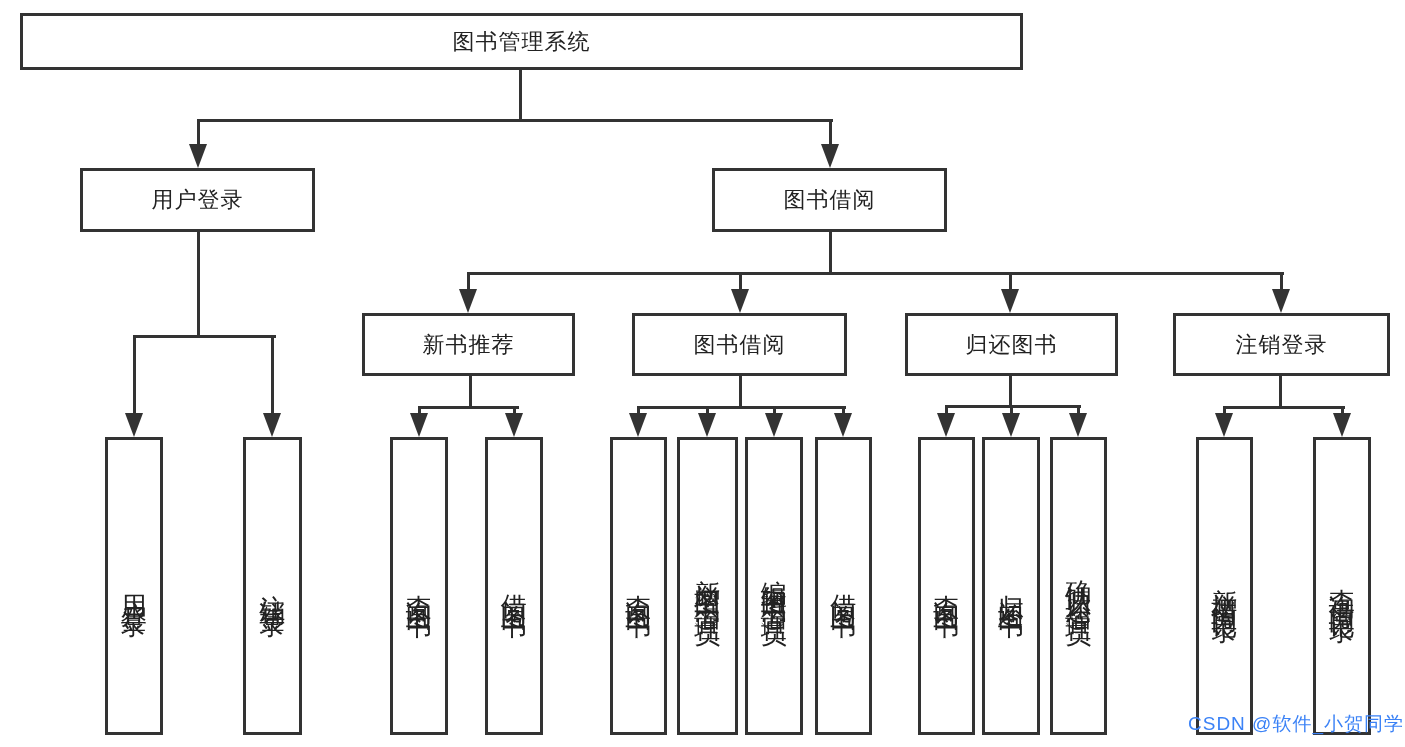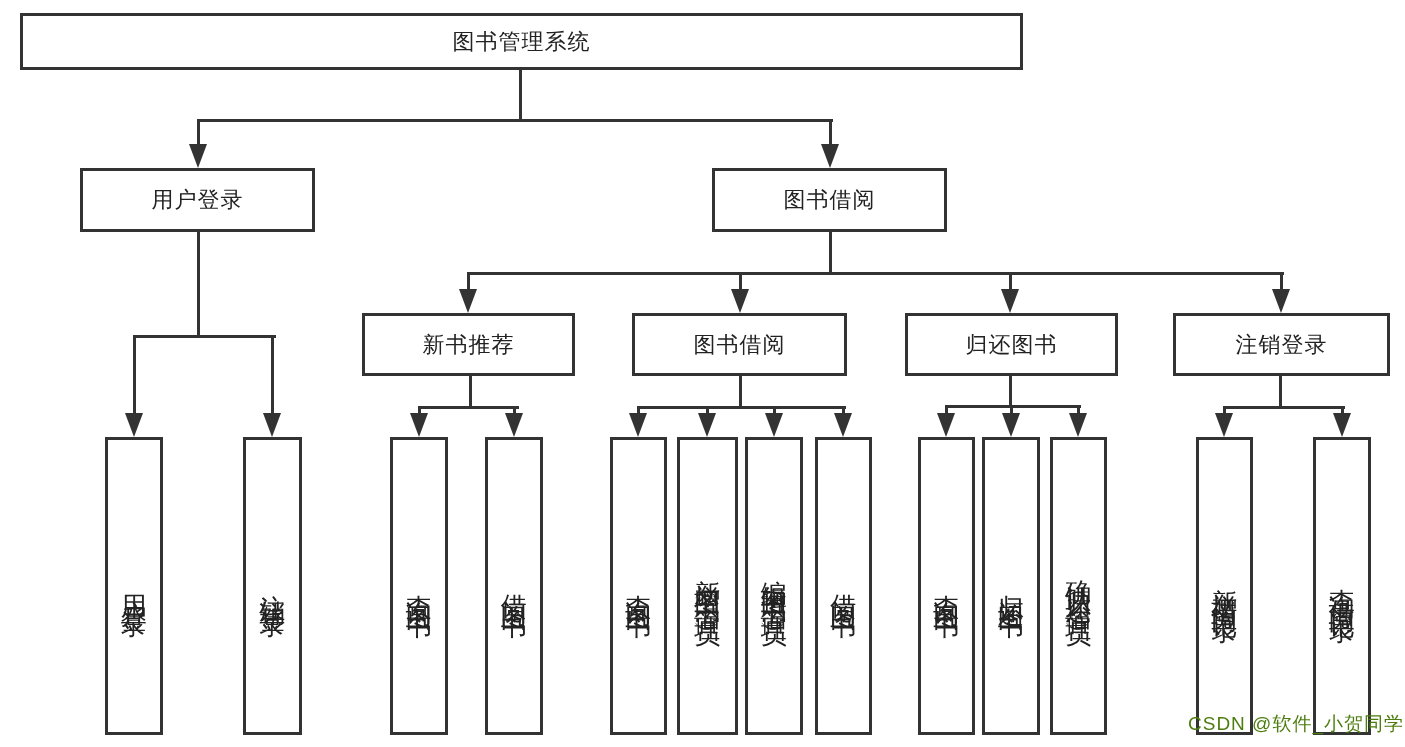--- a/index.html
+++ b/index.html
@@ -38,21 +38,21 @@
     width:0;height:0;
     border-left:9px solid transparent;
     border-right:9px solid transparent;
     border-top:24px solid #333333;
   }
   .watermark{
     position:absolute;
     left:1188px;top:711px;
     font-size:19px;
     letter-spacing:1px;
-    color:#4d7c0f;
+    color:#3b82f6;
     white-space:nowrap;
   }
 </style>
 </head>
 <body>
 
 <div class="canvas">
 
   <div class="node" style="left:20px;top:13px;width:1003px;height:57px">
     <span class="lbl-h">图书管理系统</span>

